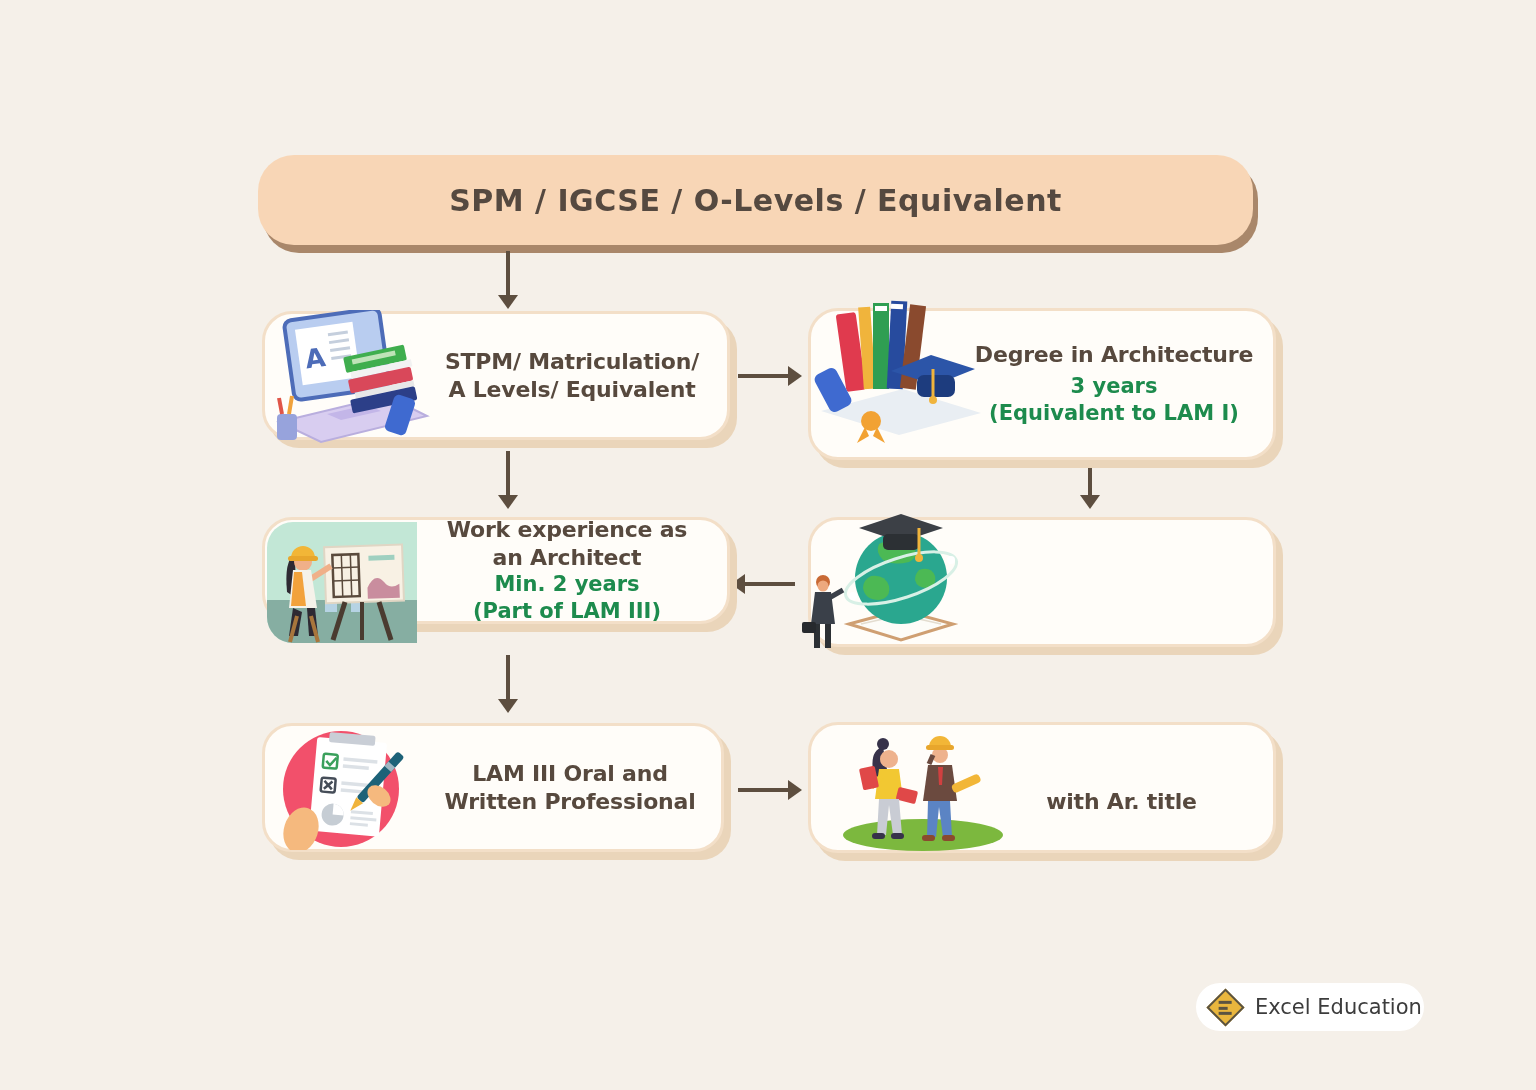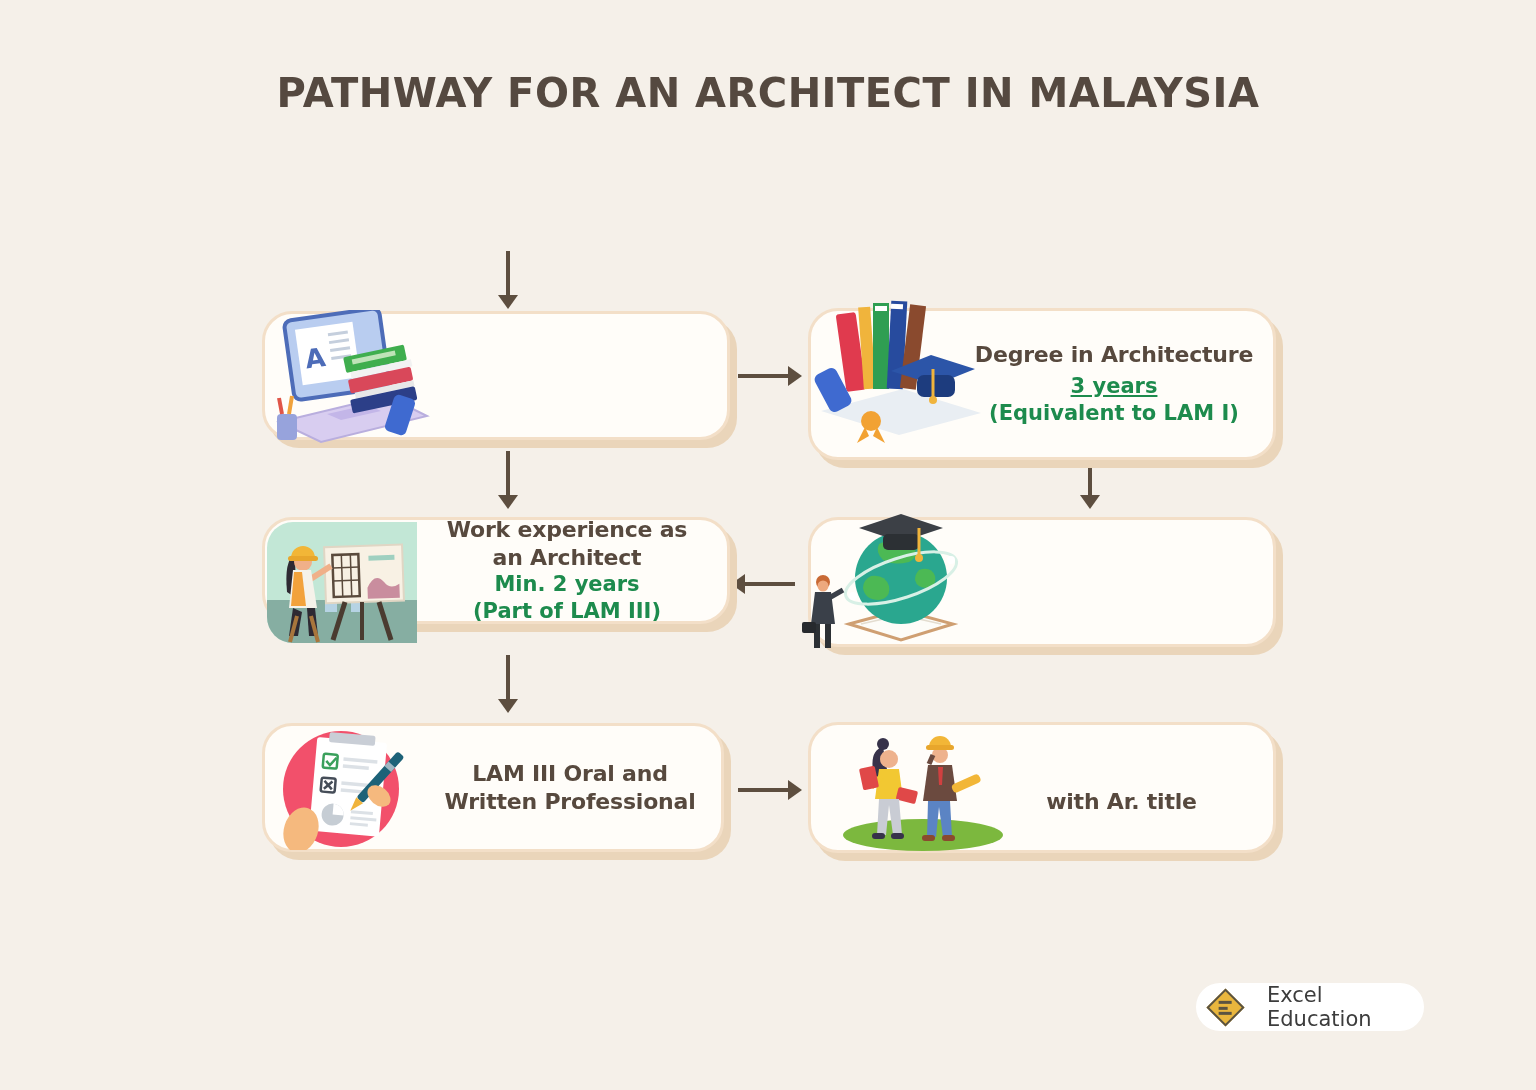--- a/index.html
+++ b/index.html
@@ -30,51 +30,53 @@
     display:flex; align-items:center;
   }
   .node-text { flex:1; text-align:center; padding-right:16px; }
   .node-title {
     font-size:22px; font-weight:bold; color:#57493e;
     line-height:1.24; letter-spacing:-0.2px;
   }
   .green-line {
     font-size:21px; font-weight:bold; color:#1d8b4d; line-height:1.28;
   }
-  .node-duration { margin-top:4px;text-decoration:underline; }
+  .node-duration { margin-top:4px; }
   .illus { position:absolute; }
   .work-illus-wrap {
     position:absolute; left:2px; top:2px; width:150px; height:121px;
     border-radius:26px 0 0 26px; overflow:hidden;
   }
   .arrow { position:absolute; }
   .logo-pill {
     position:absolute; left:1196px; top:983px; width:228px; height:48px;
     background:#ffffff; border-radius:24px;
-    display:flex; align-items:center; gap:28px; padding-left:16px;
+    display:flex; align-items:center; gap:16px; padding-left:16px;
   }
   .logo-diamond {
     width:27px; height:27px; background:#e9b63d;
     border:2.5px solid #5a5342; transform:rotate(45deg);
     display:flex; align-items:center; justify-content:center; flex:0 0 auto;
   }
   .logo-glyph { transform:rotate(-45deg); display:flex; flex-direction:column; gap:2.5px; }
   .logo-glyph i { display:block; height:3px; background:#5a5342; }
   .logo-glyph i:nth-child(1){ width:13px; }
   .logo-glyph i:nth-child(2){ width:9px; }
   .logo-glyph i:nth-child(3){ width:13px; }
   .logo-text { font-size:21px; color:#3c3c3c; }
 </style>
 </head>
 <body>
 
 <div class="canvas">
 
-  <div class="page-title">PATHWAY FOR AN ARCHITECT IN MALAYSIA</div>
-
+
+  <div class="root-box">
+    <div class="label">SPM / IGCSE / O-Levels / Equivalent</div>
+  </div>
 
   <svg class="arrow" style="left:489px;top:249px" width="38" height="62">
     <line x1="19" y1="2" x2="19" y2="48" stroke="#5d4e3f" stroke-width="4"></line>
     <polygon points="9,46 29,46 19,60" fill="#5d4e3f"></polygon>
   </svg>
   <svg class="arrow" style="left:736px;top:357px" width="68" height="38">
     <line x1="2" y1="19" x2="54" y2="19" stroke="#5d4e3f" stroke-width="4"></line>
     <polygon points="52,9 52,29 66,19" fill="#5d4e3f"></polygon>
   </svg>
   <svg class="arrow" style="left:489px;top:449px" width="38" height="62">
@@ -118,20 +120,24 @@
         <rect x="80" y="63" width="64" height="14" rx="2" fill="#d9485a"></rect>
         <rect x="84" y="77" width="60" height="6" fill="#e8e8e8"></rect>
         <rect x="78" y="83" width="66" height="14" rx="2" fill="#2c3f88"></rect>
       </g>
       <rect x="120" y="86" width="22" height="38" rx="5" fill="#3f6ad0" transform="rotate(18 131 105)"></rect>
       <rect x="8" y="104" width="20" height="26" rx="4" fill="#97a3dc"></rect>
       <line x1="13" y1="104" x2="10" y2="88" stroke="#e05548" stroke-width="4"></line>
       <line x1="20" y1="104" x2="23" y2="86" stroke="#f0a23c" stroke-width="4"></line>
     </svg>
     <div class="node-text" style="margin-left:168px">
+      <div class="node-title">
+        <span>STPM/ Matriculation/</span><br>
+        <span>A Levels/ Equivalent</span>
+      </div>
     </div>
   </div>
 
   <div class="node" style="left:808px;top:308px;width:468px;height:152px">
     <svg class="illus" style="left:2px;top:-18px" width="175" height="155" viewBox="0 0 175 155">
       <polygon points="8,118 90,96 168,120 86,142" fill="#e9eef3"></polygon>
       <rect x="28" y="20" width="20" height="78" rx="3" fill="#e03a4e" transform="rotate(-8 38 59)"></rect>
       <rect x="48" y="14" width="12" height="82" fill="#f0b43c" transform="rotate(-4 54 55)"></rect>
       <rect x="60" y="10" width="16" height="86" fill="#2f9e52"></rect>
       <rect x="76" y="8" width="16" height="88" fill="#274b9e" transform="rotate(3 84 52)"></rect>

